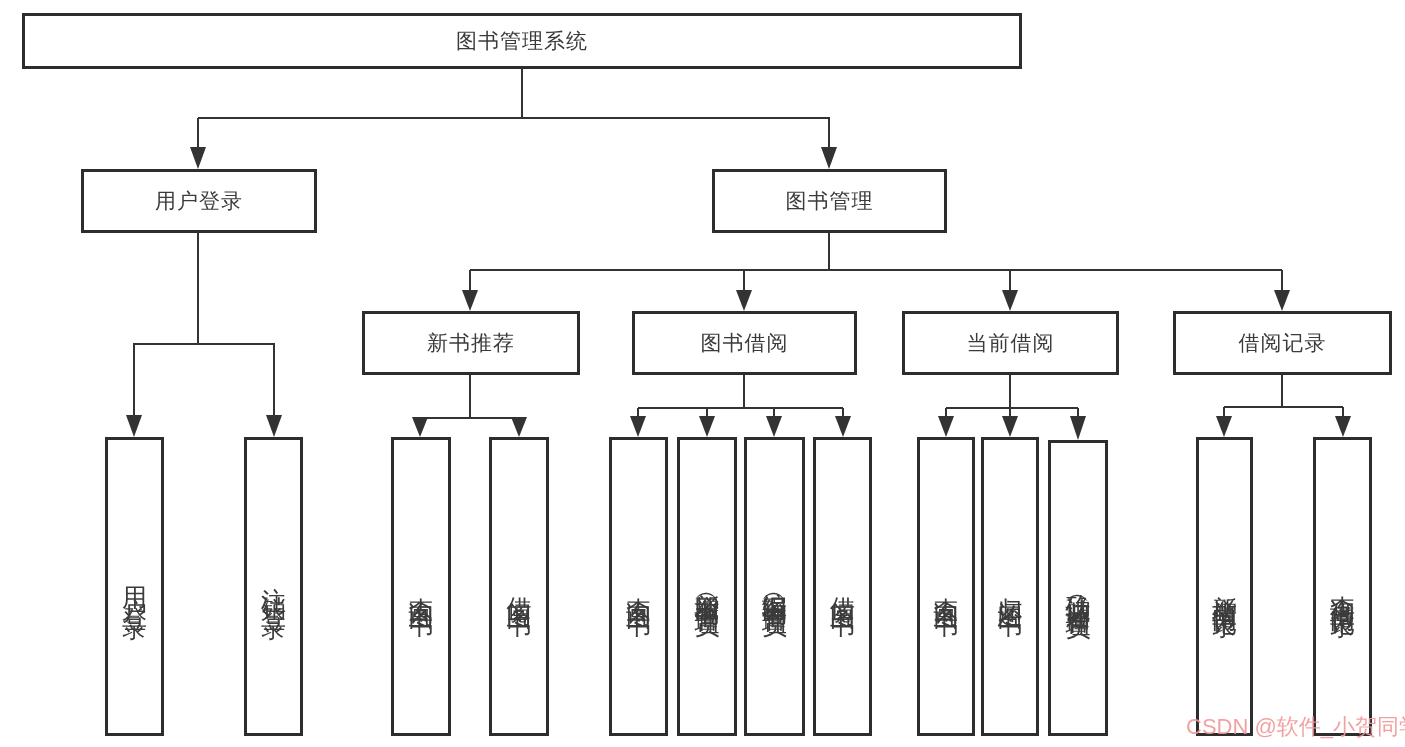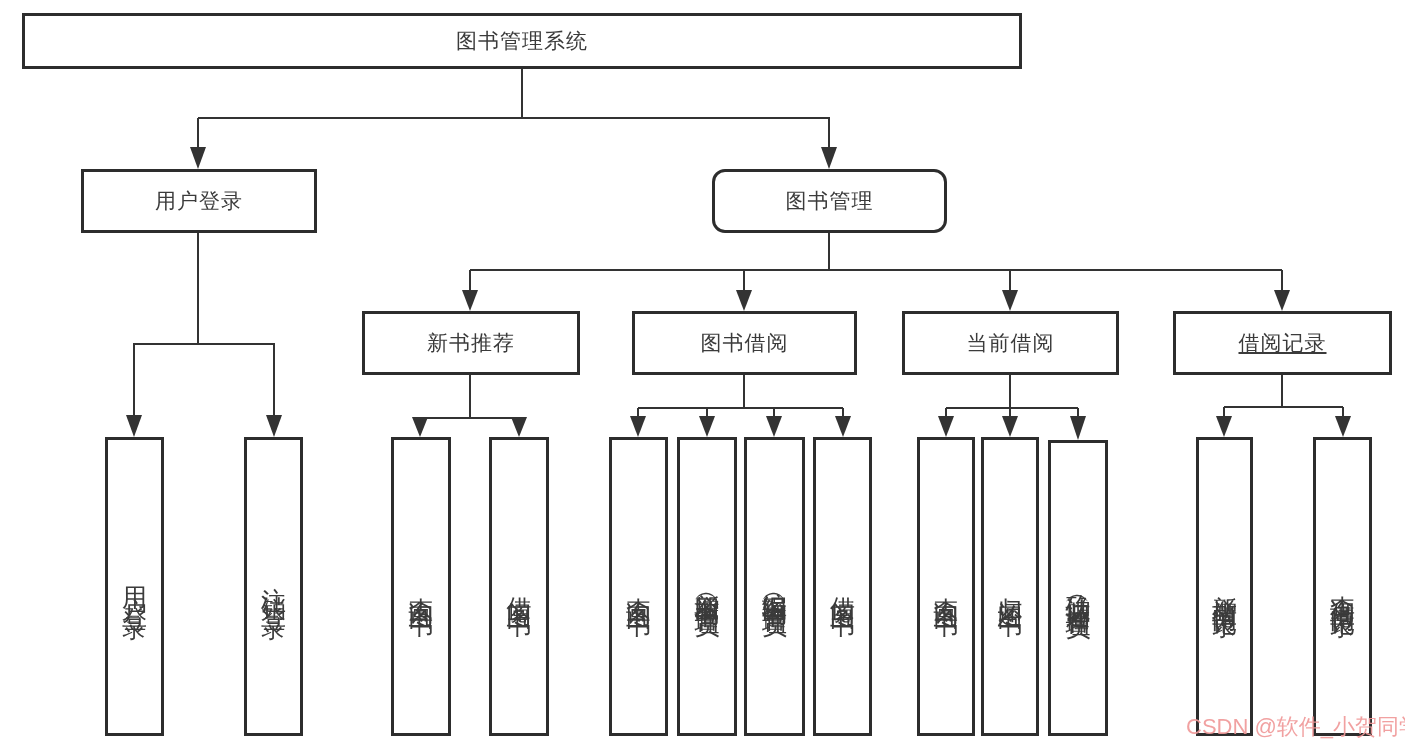--- a/index.html
+++ b/index.html
@@ -117,26 +117,26 @@
     <path d="M1224 407 H1343"></path>
     <path d="M1224 407 V416"></path>
     <path d="M1216 416 L1232 416 L1224 437 Z" fill="#333333" stroke="none"></path>
     <path d="M1343 407 V416"></path>
     <path d="M1335 416 L1351 416 L1343 437 Z" fill="#333333" stroke="none"></path>
   </svg>
 
   <div class="node hnode" style="left:22px; top:13px; width:1000px; height:56px;">图书管理系统</div>
 
   <div class="node hnode" style="left:81px; top:169px; width:236px; height:64px;">用户登录</div>
-  <div class="node hnode" style="left:712px; top:169px; width:235px; height:64px;border-radius:13px;">图书管理</div>
+  <div class="node hnode" style="left:712px; top:169px; width:235px; height:64px;">图书管理</div>
 
   <div class="node hnode" style="left:632px; top:311px; width:225px; height:64px;">图书借阅</div>
   <div class="node hnode" style="left:362px; top:311px; width:218px; height:64px;">新书推荐</div>
   <div class="node hnode" style="left:902px; top:311px; width:217px; height:64px;">当前借阅</div>
-  <div class="node hnode" style="left:1173px; top:311px; width:219px; height:64px;text-decoration:underline;">借阅记录</div>
+  <div class="node hnode" style="left:1173px; top:311px; width:219px; height:64px;">借阅记录</div>
 
   <div class="node vnode" style="left:105px; top:437px; width:59px; height:299px; letter-spacing:10px;">用户登录</div>
   <div class="node vnode" style="left:244px; top:437px; width:59px; height:299px; letter-spacing:10px;">注销登录</div>
 
   <div class="node vnode" style="left:391px; top:437px; width:60px; height:299px;">查询图书</div>
   <div class="node vnode" style="left:489px; top:437px; width:60px; height:299px;">借阅图书</div>
 
   <div class="node vnode" style="left:609px; top:437px; width:59px; height:299px;">查询图书</div>
   <div class="node vnode" style="left:677px; top:437px; width:60px; height:299px; letter-spacing:3px;">新增图书（管理员）</div>
   <div class="node vnode" style="left:744px; top:437px; width:61px; height:299px; letter-spacing:3px;">编辑图书（管理员）</div>

